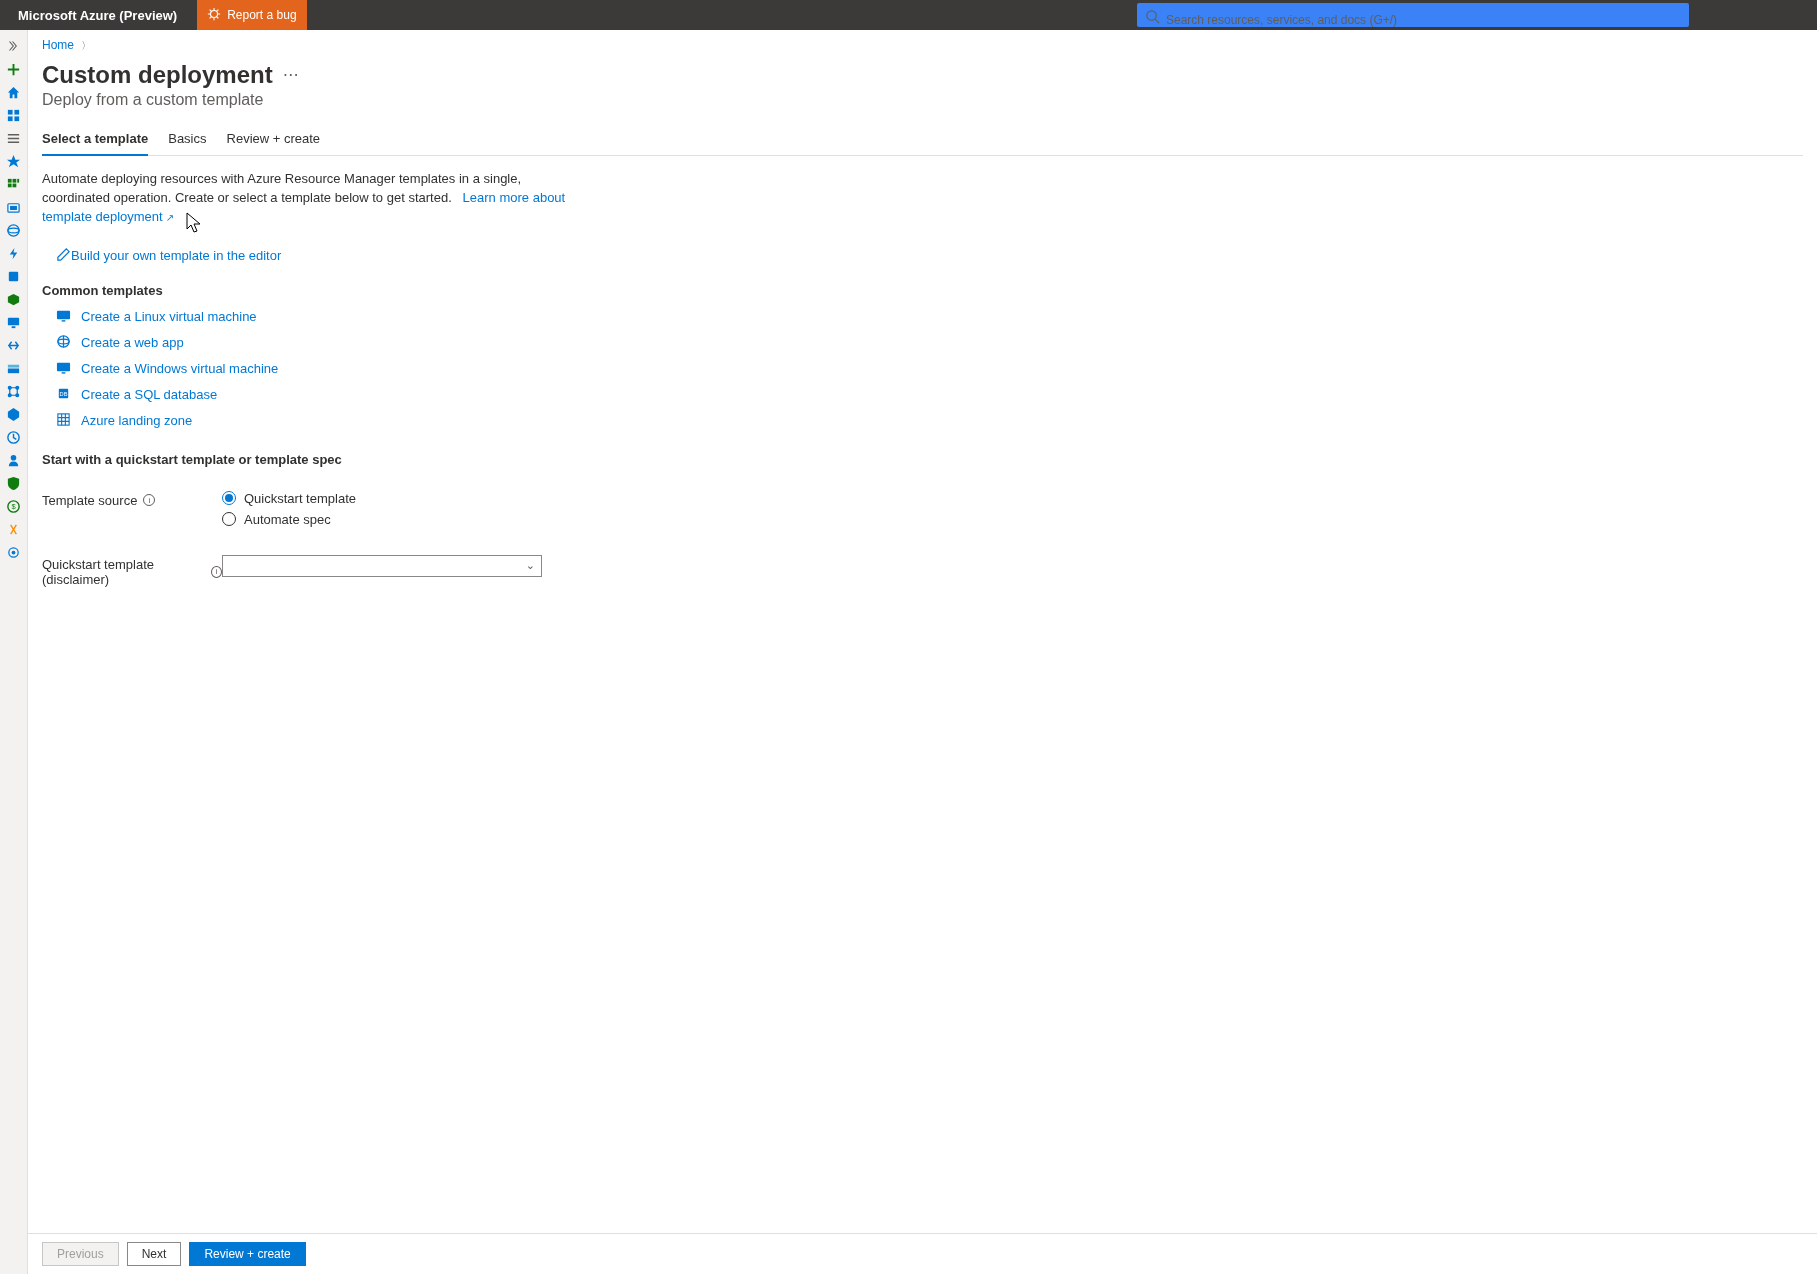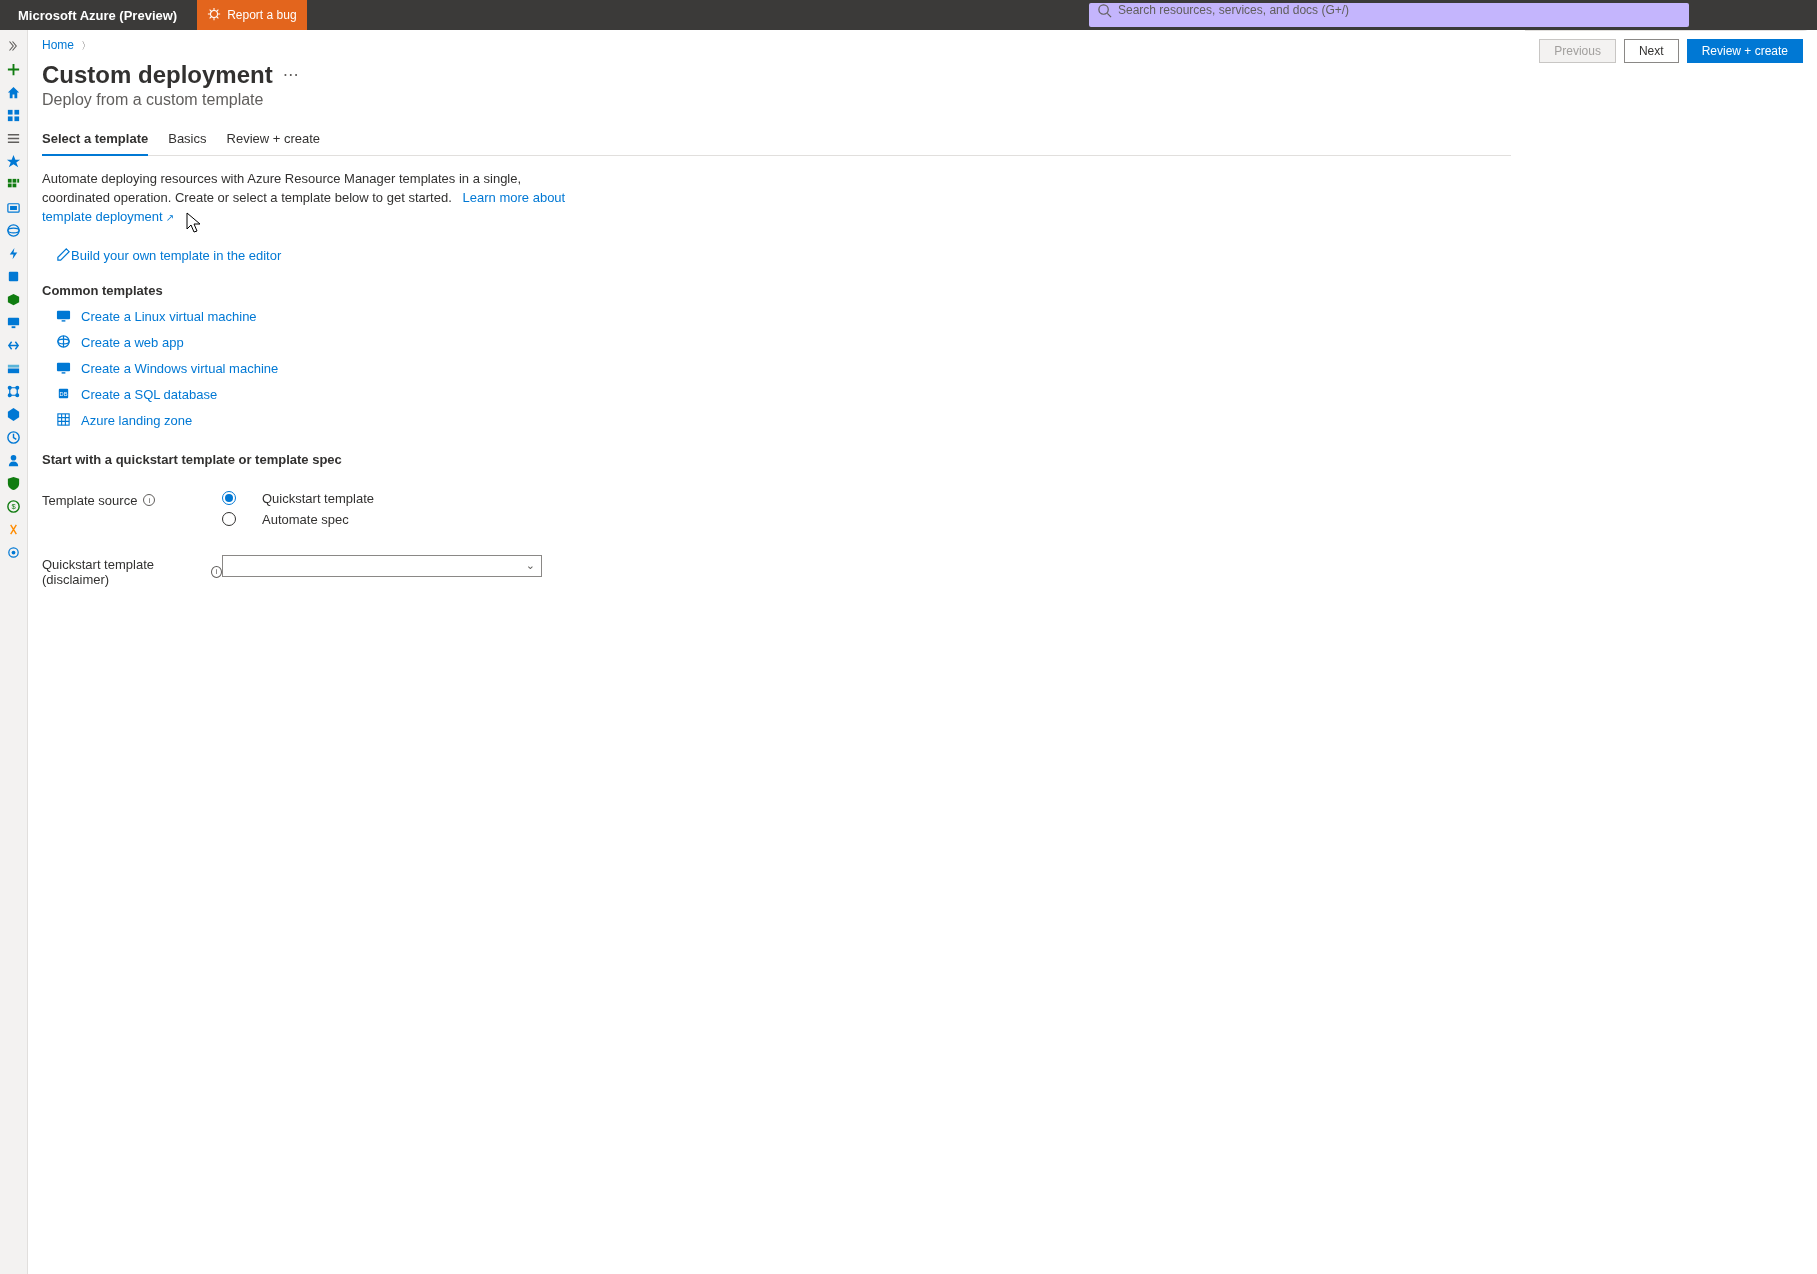--- a/index.html
+++ b/index.html
@@ -24,24 +24,24 @@
       display: flex;
       align-items: center;
       gap: 6px;
       margin-left: 10px;
       height: 30px;
     }
     .header .bug-btn svg { width:14px; height:14px; }
     .header .search-wrap {
       margin-left: auto;
       display: flex;
-      align-items: flex-start;
-      background: #c4b5fd;
+      align-items: flex-end;
+      background: #3b82f6;
       height: 24px;
-      width: 600px;
+      width: 552px;
       padding: 0 8px;
       border-radius: 2px;
       color: #605e5c;
     }
     .header .search-wrap input {
       border: none; background: transparent; outline: none;
       font-size: 12px; flex:1; color:#323130;
     }
     .header .search-wrap input::placeholder { color:#605e5c; }
     .header .right-space { width: 120px; }
@@ -60,21 +60,21 @@
     .leftnav .nav-toggle {
       width:100%; height:24px; display:flex; align-items:center; justify-content:center;
       cursor:pointer; color:#605e5c;
     }
     .leftnav .nav-item {
       width:100%; height:23px; display:flex; align-items:center; justify-content:center;
       cursor:pointer;
     }
 
     
-    .main { flex:1; display:flex; flex-direction:row; overflow:hidden;border-radius:15px; }
+    .main { flex:1; display:flex; flex-direction:column; overflow:hidden;border-radius:15px; }
     .content { flex:1; overflow:auto; padding: 8px 14px 0 14px; }
 
     .breadcrumb { font-size: 12px; margin-bottom: 6px; }
     .breadcrumb a.bc { color: #0078d4; text-decoration: none; }
     .breadcrumb .chev { color:#605e5c; margin:0 4px; font-size:10px;}
 
     .title-row { display:flex; align-items:center; gap:10px; }
     h1.page-title { font-size: 24px; font-weight: 600; margin-top: 2px; }
     .more-dots { color:#605e5c; cursor:pointer; font-size:16px; letter-spacing:2px; }
     .subtitle { font-size: 16px; color: #605e5c; margin-top: 2px; margin-bottom: 16px; }
@@ -96,21 +96,21 @@
     .tmpl-list { display:flex; flex-direction:column; gap: 8px; margin-left:14px; }
     .tmpl-item { display:flex; align-items:center; gap:10px; }
     .tmpl-item a { color:#0078d4; text-decoration:none; font-size:13px; }
 
     .section-heading.start { margin-top: 22px; }
 
     .form-row { display:flex; align-items:flex-start; margin-top: 24px; }
     .form-label { width: 180px; font-size:13px; display:flex; align-items:center; gap:6px; padding-top:2px;}
     .info-icon { width:12px; height:12px; border:1px solid #605e5c; border-radius:50%; font-size:8px; color:#605e5c; display:inline-flex; align-items:center; justify-content:center;}
     .radio-group { display:flex; flex-direction:column; gap:6px; }
-    .radio-item { display:flex; align-items:center; gap:26px; font-size:13px; }
+    .radio-item { display:flex; align-items:center; gap:8px; font-size:13px; }
     .radio { width:14px; height:14px; border:1px solid #323130; border-radius:50%; display:flex; align-items:center; justify-content:center; cursor:pointer;}
     .radio.checked { border-color:#0078d4;}
     .radio.checked::after { content:''; width:8px; height:8px; background:#0078d4; border-radius:50%; }
 
     .dropdown {
       width:320px; height:22px; border:1px solid #8a8886; background:#fff;
       display:flex; align-items:center; justify-content:flex-end; padding:0 6px;
       cursor:pointer;
     }
     .dropdown .chev-down { color:#605e5c; font-size:11px; }

